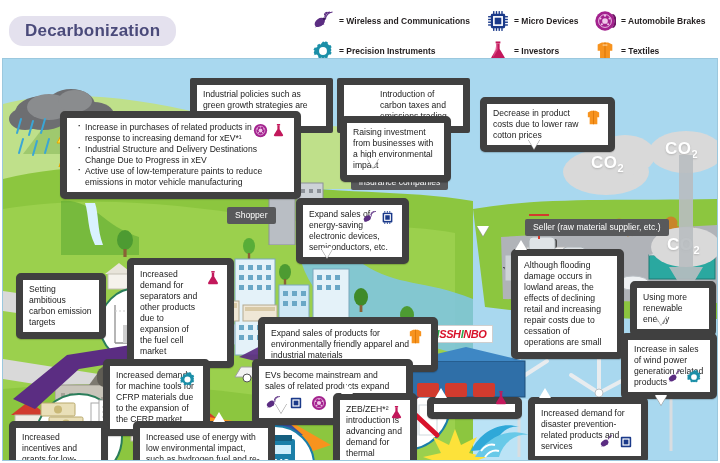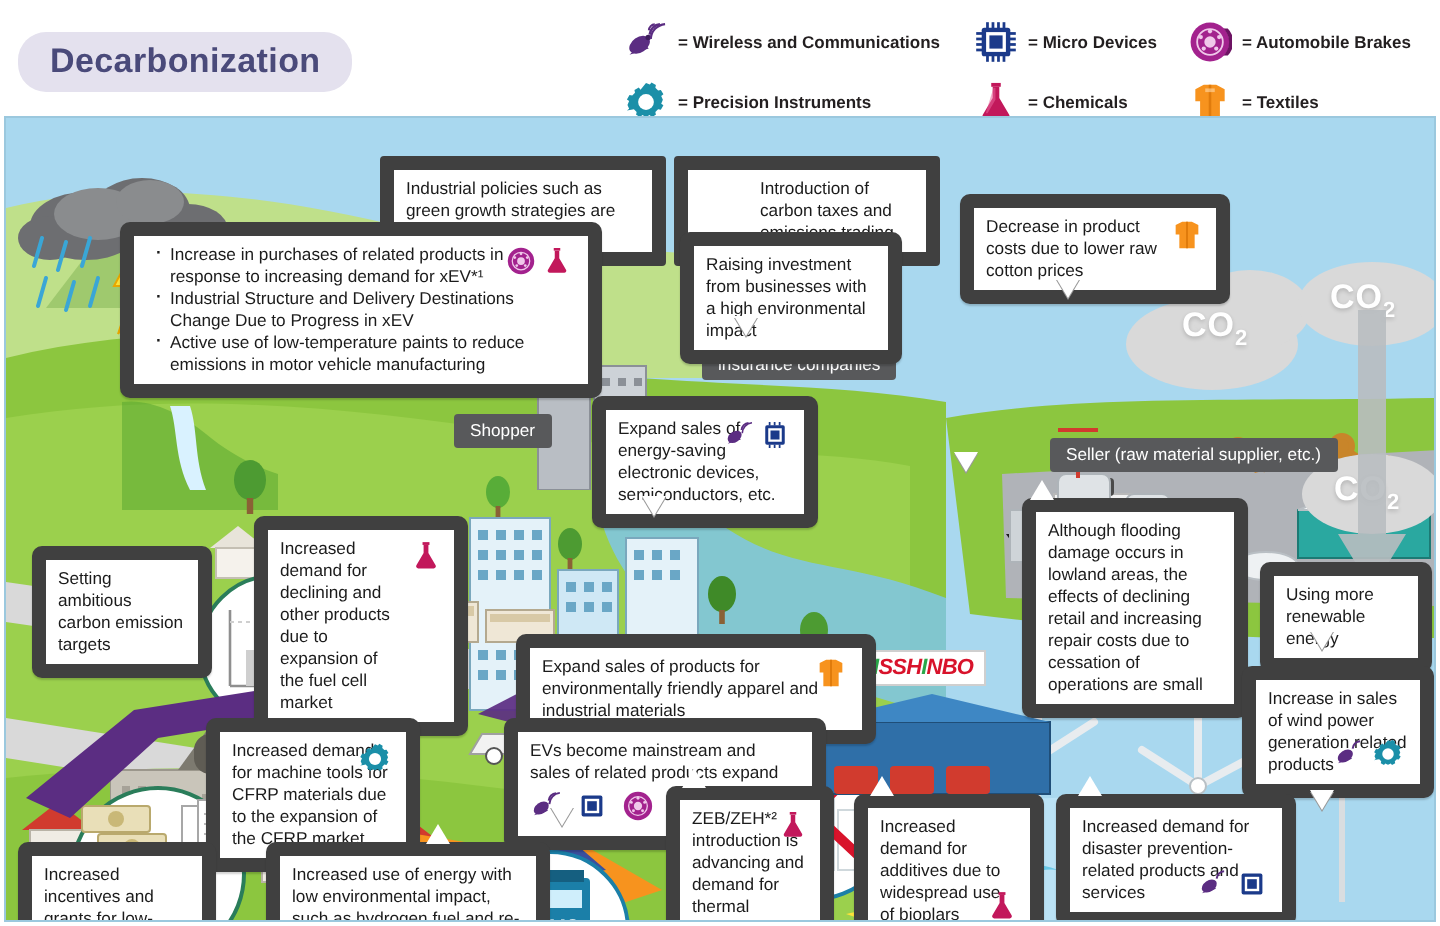--- a/index.html
+++ b/index.html
@@ -179,21 +179,21 @@
     </div>
 
     <div class="legend-item" style="left:487px; top:40px;">
       <span class="legend-ico ic ic-flask">
         <svg width="22" height="22" viewBox="0 0 24 24">
           <rect x="9.4" y="1.6" width="5.2" height="2.1" fill="#c2185b"></rect>
           <path d="M10.2 3.7 h3.6 v6.1 l5.4 9.1 a1.6 1.6 0 0 1 -1.4 2.4 H6.2 a1.6 1.6 0 0 1 -1.4 -2.4 l5.4 -9.1 Z" fill="#c2185b"></path>
           <path d="M10.6 4.2 h1.1 v6.6 l-4.3 7.3 h-1z" fill="#e8649a" opacity=".55"></path>
         </svg>
       </span>
-      <span class="legend-text">= Chemicals</span>
+      <span class="legend-text">= Investors</span>
     </div>
 
     <div class="legend-item" style="left:594px; top:10px;align-items:center;">
       <span class="legend-ico ic ic-brake">
         <svg width="22" height="22" viewBox="0 0 24 24">
           <circle cx="12" cy="12" r="10.6" fill="#a3228e"></circle>
           <circle cx="12" cy="12" r="7" fill="none" stroke="#f0c8ea" stroke-width="1"></circle>
           <circle cx="12" cy="12" r="3.1" fill="#f0c8ea"></circle>
           <g fill="#f0c8ea">
             <circle cx="12" cy="6.2" r="1.15"></circle>
@@ -733,21 +733,21 @@
     <div class="tail tail-d" style="left:525px; top:80px;"></div>
 
     <div class="tail tail-d" style="left:474px; top:167px;"></div>
 
     <div class="cal" style="left:13px; top:214px; width:90px;">
       <div class="txt">Setting ambitious carbon emission targets</div>
     </div>
 
     <div class="cal" style="left:124px; top:199px; width:107px;">
       <div class="row">
-        <span class="txt">Increased demand for declining and other products due to expansion of the fuel cell market</span>
+        <span class="txt">Increased demand for separators and other products due to expansion of the fuel cell market</span>
         <span class="icos">
           <span class="ic">
             <svg width="16" height="16" viewBox="0 0 24 24">
                 <rect x="9.4" y="1.6" width="5.2" height="2.1" fill="#c2185b"></rect>
                 <path d="M10.2 3.7 h3.6 v6.1 l5.4 9.1 a1.6 1.6 0 0 1 -1.4 2.4 H6.2 a1.6 1.6 0 0 1 -1.4 -2.4 l5.4 -9.1 Z" fill="#c2185b"></path>
               </svg>
           </span>
         </span>
       </div>
     </div>
@@ -902,21 +902,20 @@
                 <rect x="9.4" y="1.6" width="5.2" height="2.1" fill="#c2185b"></rect>
                 <path d="M10.2 3.7 h3.6 v6.1 l5.4 9.1 a1.6 1.6 0 0 1 -1.4 2.4 H6.2 a1.6 1.6 0 0 1 -1.4 -2.4 l5.4 -9.1 Z" fill="#c2185b"></path>
               </svg>
           </span>
         </span>
       </div>
     </div>
     <div class="tail tail-u" style="left:338px; top:325px;"></div>
 
     <div class="cal" style="left:424px; top:338px; width:95px;">
-      <div class="txt">Increased demand for additives due to widespread use of bioplars</div>
       <div class="icos" style="position:absolute; right:6px; bottom:3px;">
         <span class="ic">
           <svg width="16" height="16" viewBox="0 0 24 24">
               <rect x="9.4" y="1.6" width="5.2" height="2.1" fill="#c2185b"></rect>
               <path d="M10.2 3.7 h3.6 v6.1 l5.4 9.1 a1.6 1.6 0 0 1 -1.4 2.4 H6.2 a1.6 1.6 0 0 1 -1.4 -2.4 l5.4 -9.1 Z" fill="#c2185b"></path>
             </svg>
         </span>
       </div>
     </div>
     <div class="tail tail-u" style="left:432px; top:329px;"></div>

